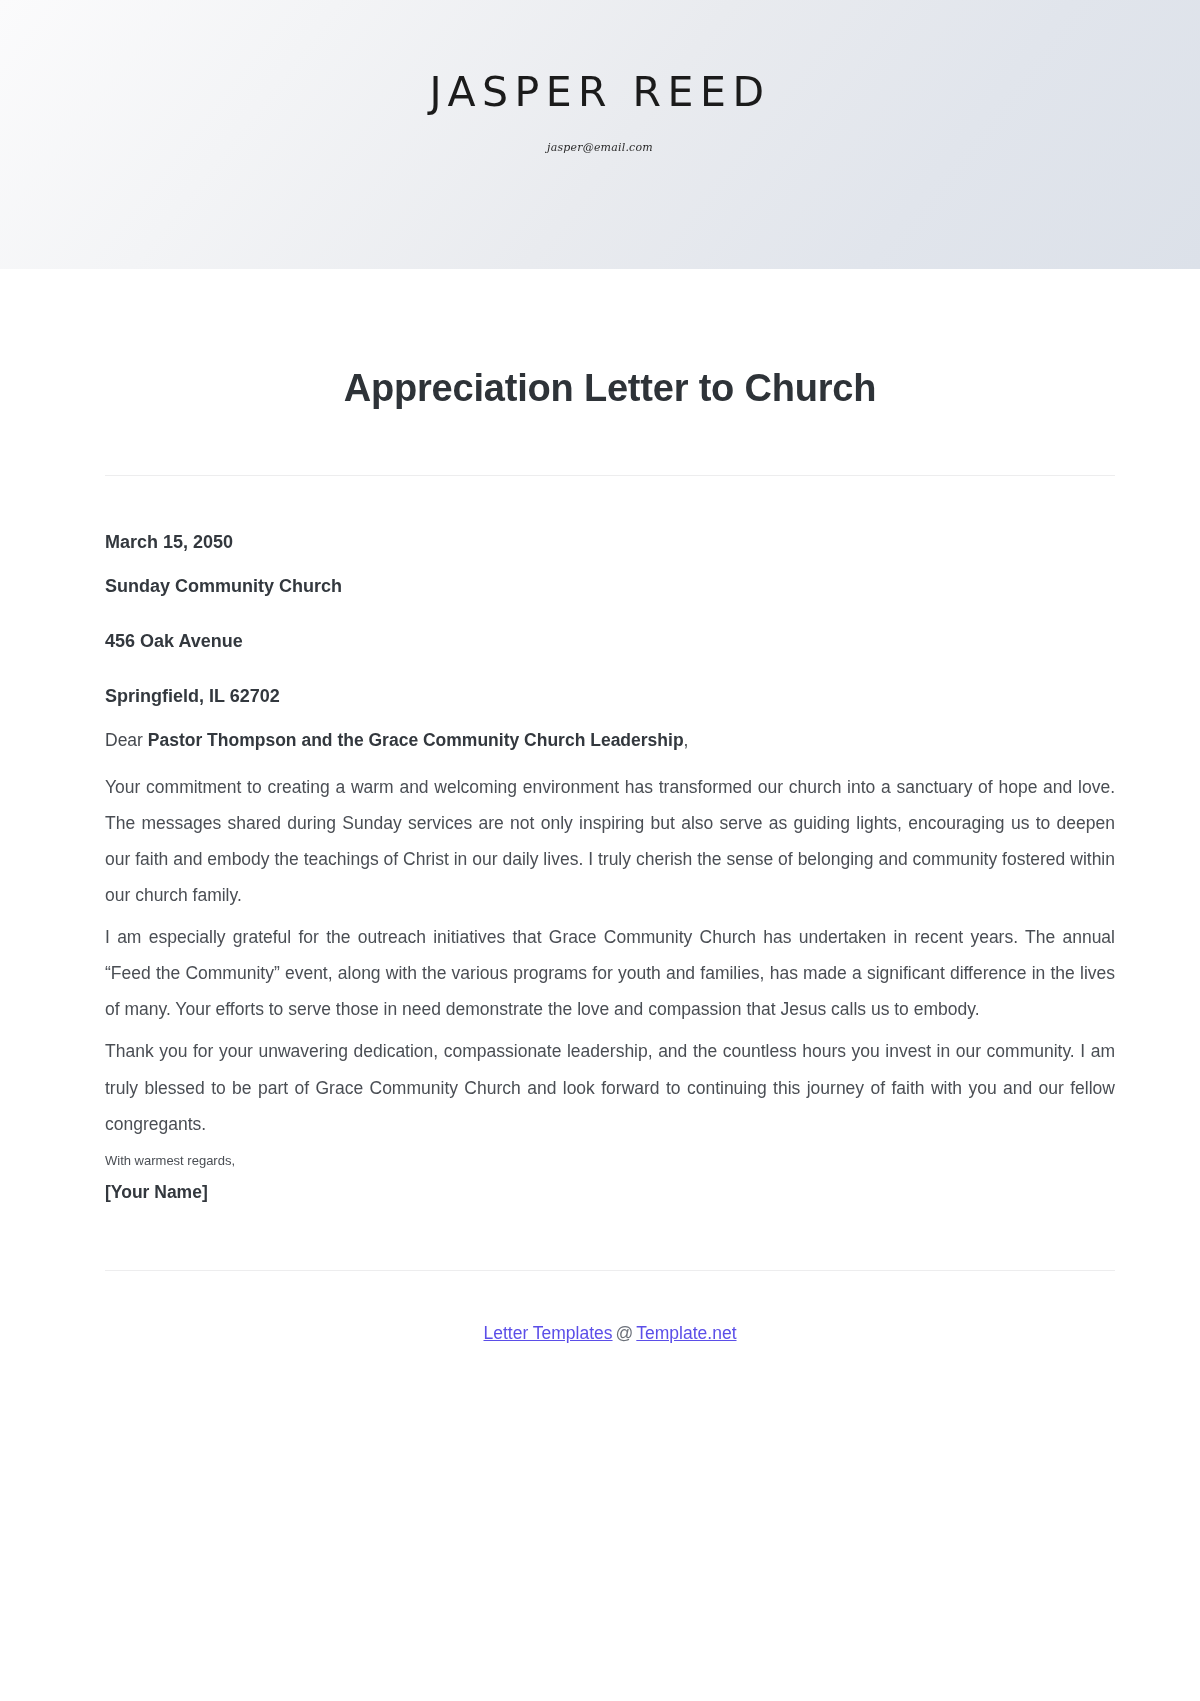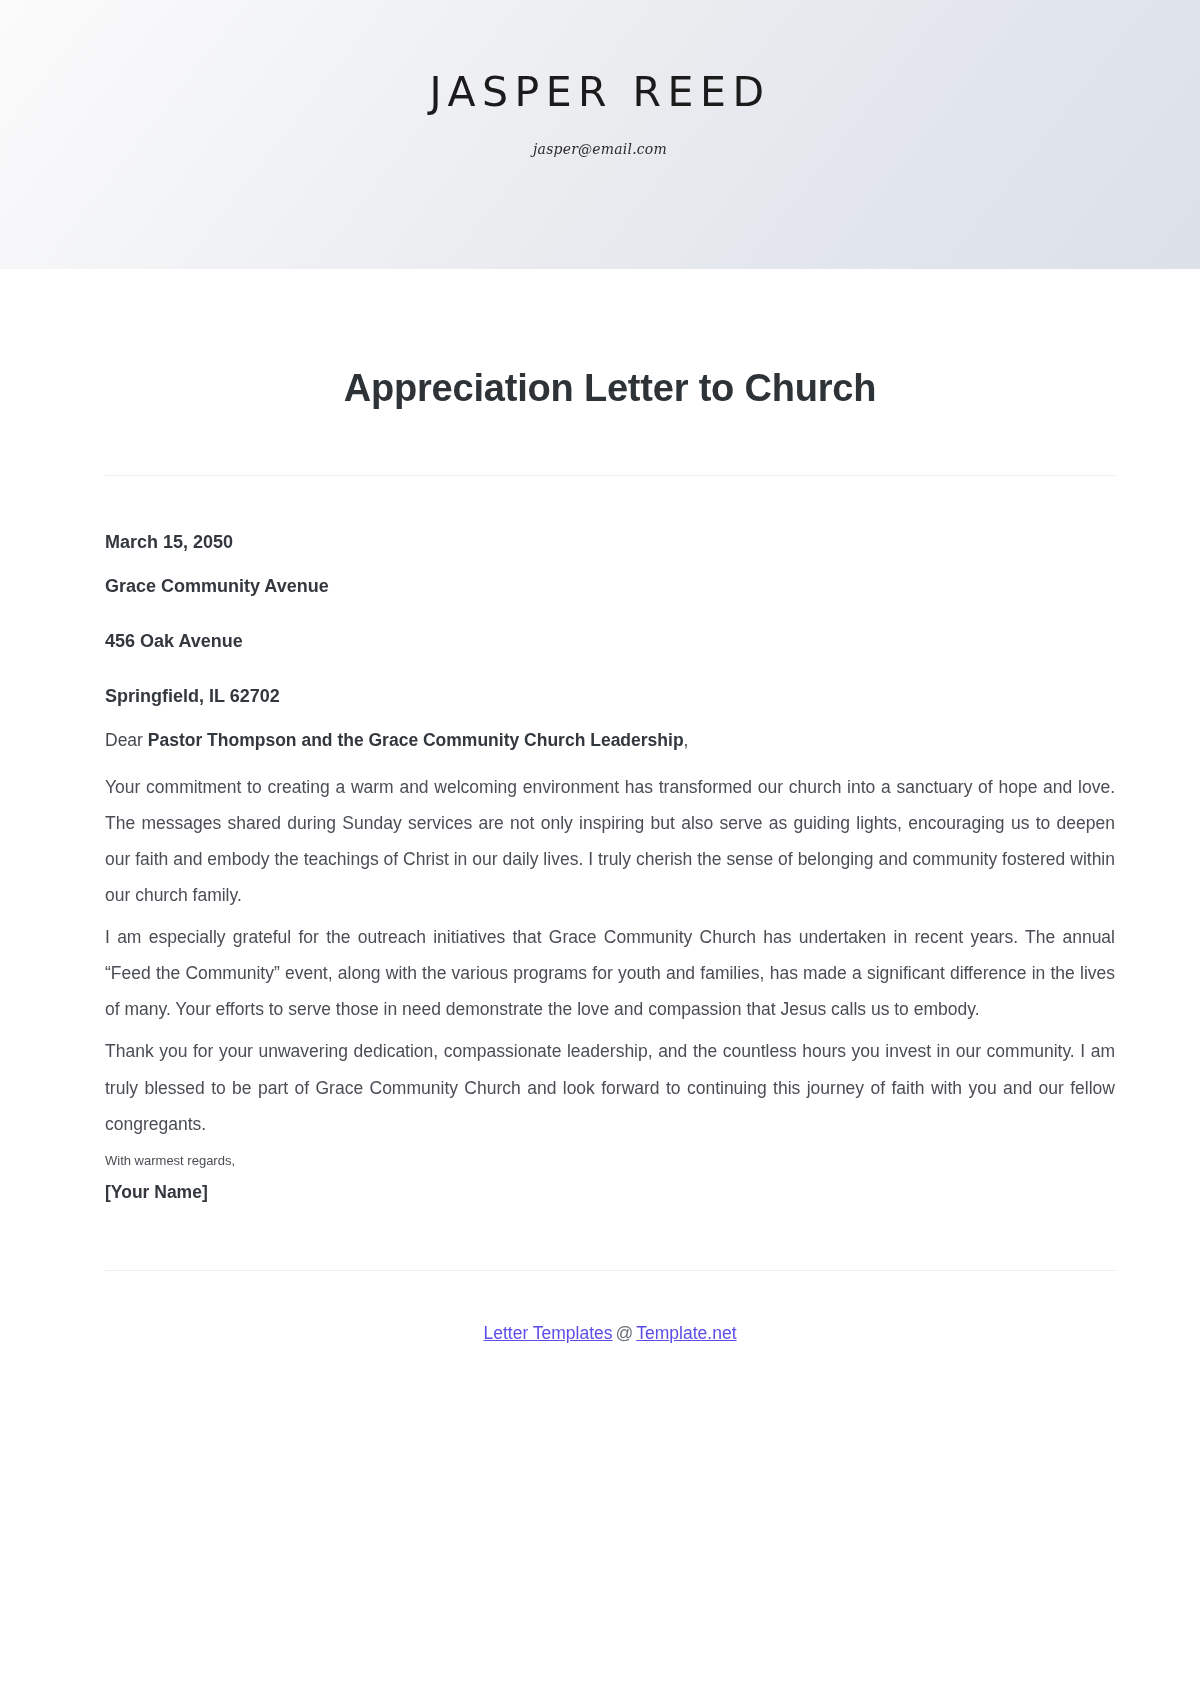--- a/index.html
+++ b/index.html
@@ -46,21 +46,21 @@
     font-size: 41px;
     font-weight: 400;
     letter-spacing: 6.5px;
     color: #1b1b1b;
     line-height: 1;
     white-space: nowrap;
   }
   .brand-email {
     margin-top: 29px;
     font-family: "DejaVu Serif", serif;
-    font-size: 14px;
+    font-size: 11px;
     font-style: italic;
     font-weight: 400;
     letter-spacing: 0.2px;
     color: #2b2b2b;
     line-height: 1;
   }
 
   
   .doc {
     position: relative;
@@ -173,21 +173,21 @@
   </header>
 
   <main class="doc">
 
     <h1 class="doc-title">Appreciation Letter to Church</h1>
 
     <hr class="rule rule-top">
 
     <section class="meta-block">
       <p class="meta-line tight">March 15, 2050</p>
-      <p class="meta-line">Grace Community Avenue</p>
+      <p class="meta-line">Sunday Community Church</p>
       <p class="meta-line">456 Oak Avenue</p>
       <p class="meta-line tight">Springfield, IL 62702</p>
     </section>
 
     <p class="salutation"><span>Dear </span><strong>Pastor Thompson and the Grace Community Church Leadership</strong><span>,</span></p>
 
     <p class="body-par">Your commitment to creating a warm and welcoming environment has transformed our church into a sanctuary of hope and love. The messages shared during Sunday services are not only inspiring but also serve as guiding lights, encouraging us to deepen our faith and embody the teachings of Christ in our daily lives. I truly cherish the sense of belonging and community fostered within our church family.</p>
     <p class="body-par">I am especially grateful for the outreach initiatives that Grace Community Church has undertaken in recent years. The annual “Feed the Community” event, along with the various programs for youth and families, has made a significant difference in the lives of many. Your efforts to serve those in need demonstrate the love and compassion that Jesus calls us to embody.</p>
     <p class="body-par">Thank you for your unwavering dedication, compassionate leadership, and the countless hours you invest in our community. I am truly blessed to be part of Grace Community Church and look forward to continuing this journey of faith with you and our fellow congregants.</p>
 

